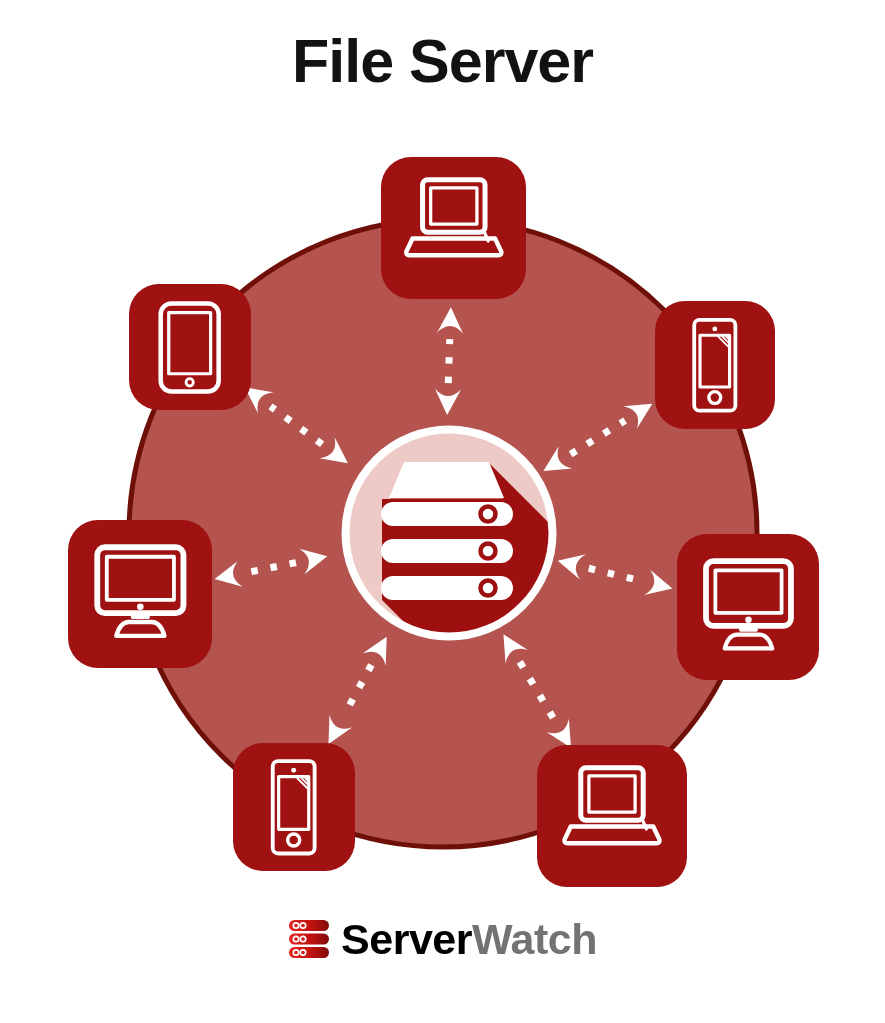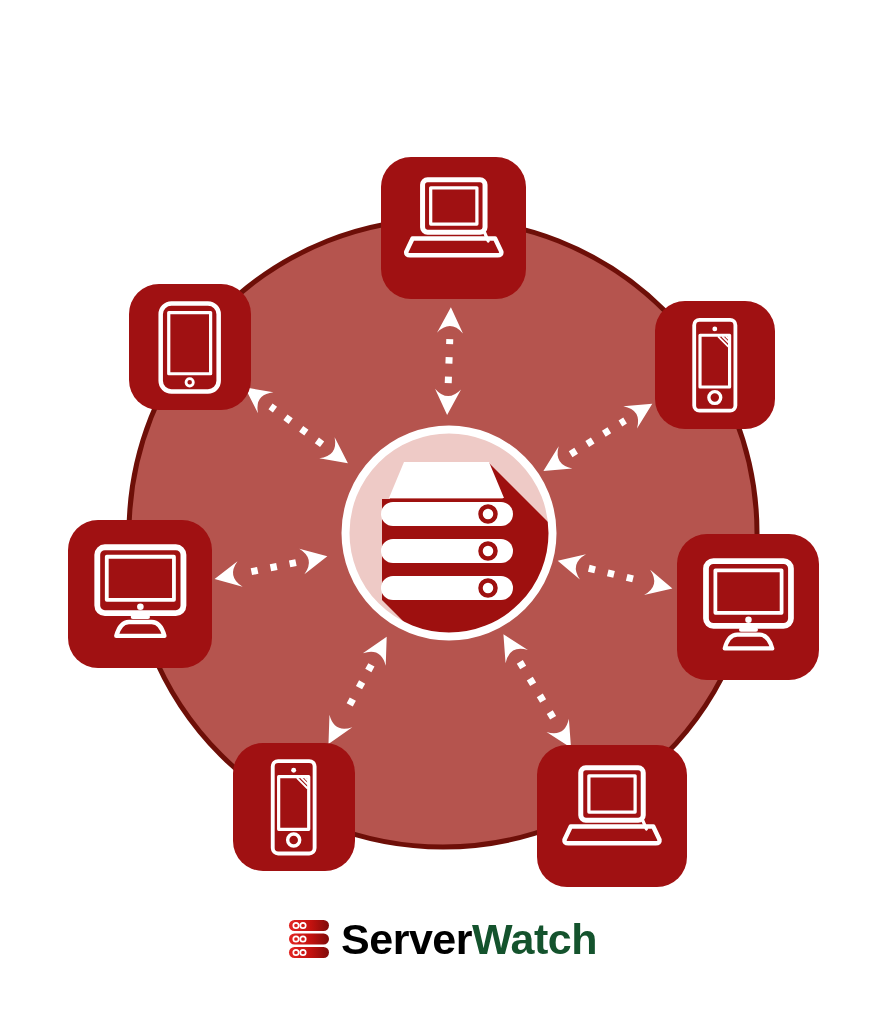--- a/index.html
+++ b/index.html
@@ -47,20 +47,21 @@
     letter-spacing:-0.5px;
     line-height:1;
     white-space:nowrap;
   }
 </style>
 </head>
 <body>
 
 <div class="canvas">
 
+  <h1 class="title">File Server</h1>
 
   <svg id="diagram-svg" width="885" height="1023" viewBox="0 0 885 1023">
       <circle cx="443" cy="533" r="314" fill="#b5544e" stroke="#6e0f08" stroke-width="5"></circle>
       <g transform="rotate(-88 443 533)">
         <path d="M 561 533 L 587 520 Q 573 533 587 546 Z" fill="#ffffff"></path>
         <path d="M 669 533 L 643 520 Q 657 533 643 546 Z" fill="#ffffff"></path>
         <line x1="593" y1="533" x2="637" y2="533" stroke="#ffffff" stroke-width="7" stroke-dasharray="6.5 13"></line>
       </g>
       <g transform="rotate(-31.7 443 533)">
         <path d="M 561 533 L 587 520 Q 573 533 587 546 Z" fill="#ffffff"></path>
@@ -192,16 +193,16 @@
         <circle cx="8" cy="6.5" r="2.7" fill="none" stroke="#ffffff" stroke-width="1.7"></circle>
         <circle cx="15" cy="6.5" r="2.7" fill="none" stroke="#ffffff" stroke-width="1.7"></circle>
         <rect x="1" y="14.5" width="40" height="11" rx="5.5" fill="url(#lgbar)"></rect>
         <circle cx="8" cy="20" r="2.7" fill="none" stroke="#ffffff" stroke-width="1.7"></circle>
         <circle cx="15" cy="20" r="2.7" fill="none" stroke="#ffffff" stroke-width="1.7"></circle>
         <rect x="1" y="28" width="40" height="11" rx="5.5" fill="url(#lgbar)"></rect>
         <circle cx="8" cy="33.5" r="2.7" fill="none" stroke="#ffffff" stroke-width="1.7"></circle>
         <circle cx="15" cy="33.5" r="2.7" fill="none" stroke="#ffffff" stroke-width="1.7"></circle>
       </g>
     </svg>
-    <div class="logo-text"><span style="color: #000000;">Server</span><span style="color: #14532d;">Watch</span></div>
+    <div class="logo-text"><span style="color: #000000;">Server</span><span style="color: #737373;">Watch</span></div>
   </div>
 
 </div>
 
 </body></html>

